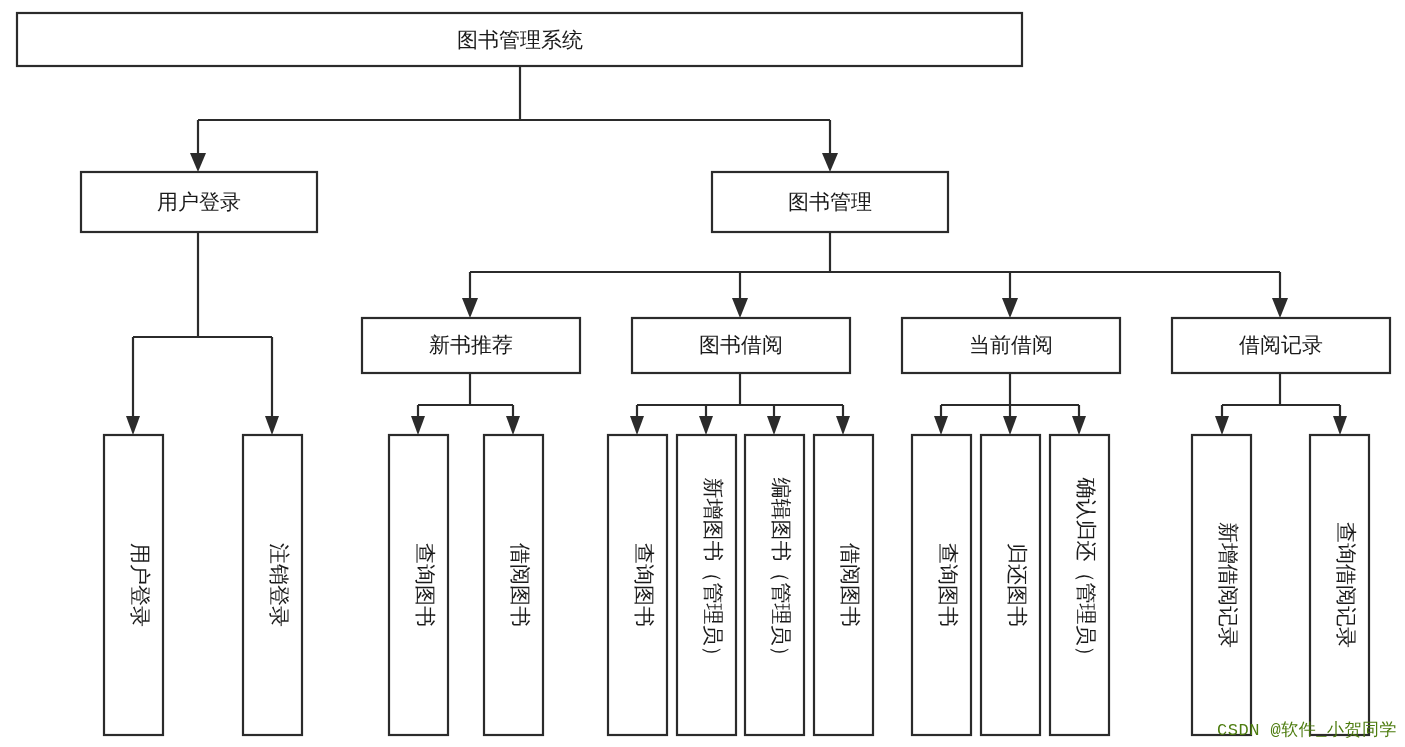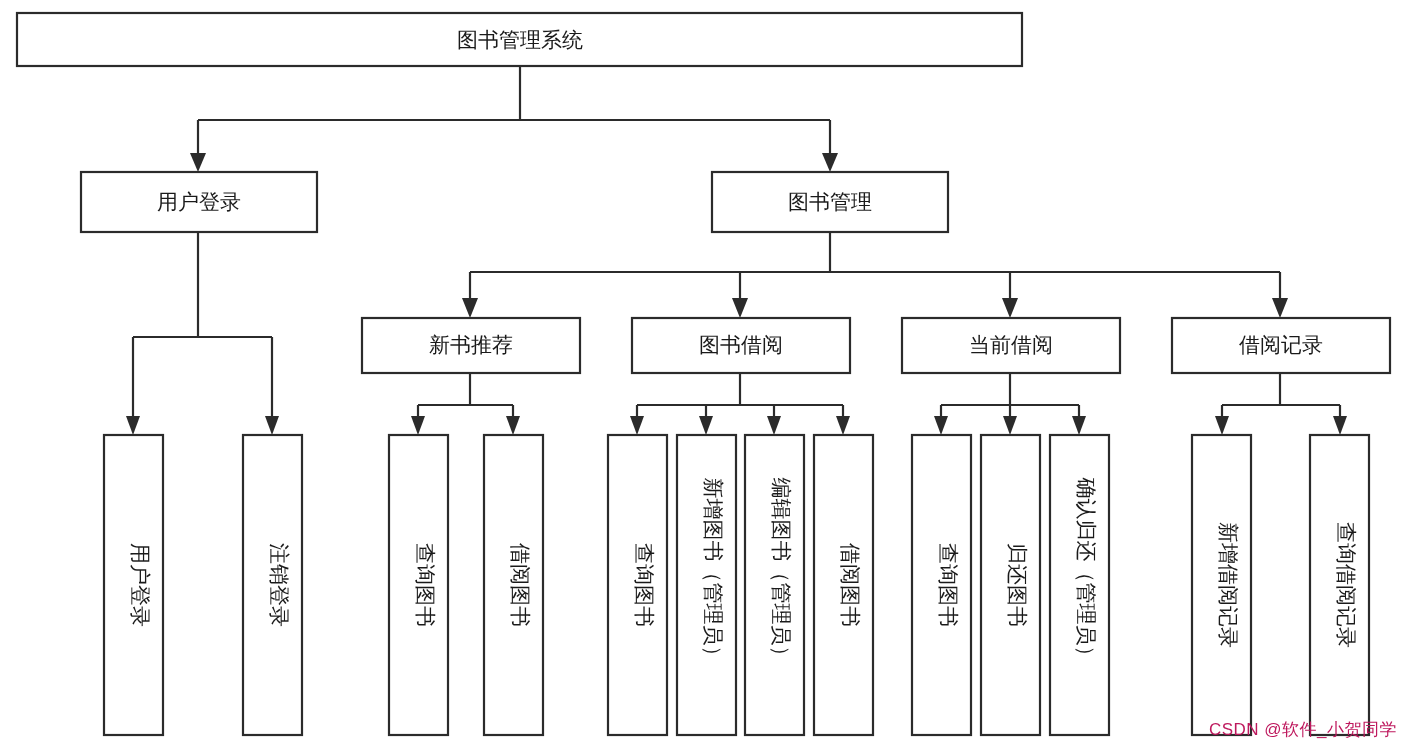--- a/index.html
+++ b/index.html
@@ -51,23 +51,23 @@
   .node-label-vertical {
     fill: #1a1a1a;
     font-family: "DejaVu Sans", "Liberation Sans", sans-serif;
     font-size: 21px;
     text-anchor: middle;
   }
   .watermark-text {
     position: absolute;
     right: 8px;
     bottom: 6px;
-    font-family: Liberation Sans, sans-serif;
+    font-family: Liberation Mono, monospace;
     font-size: 17px;
-    color: #be185d;
+    color: #4d7c0f;
     letter-spacing: 0.5px;
     white-space: nowrap;
     user-select: none;
   }
 </style>
 </head>
 <body>
 
 <div id="diagram-root">
 

